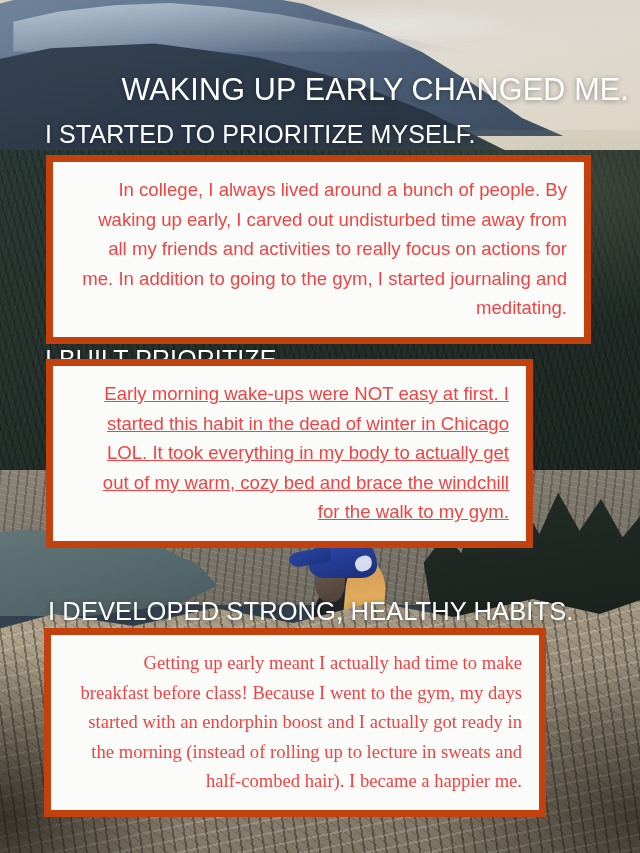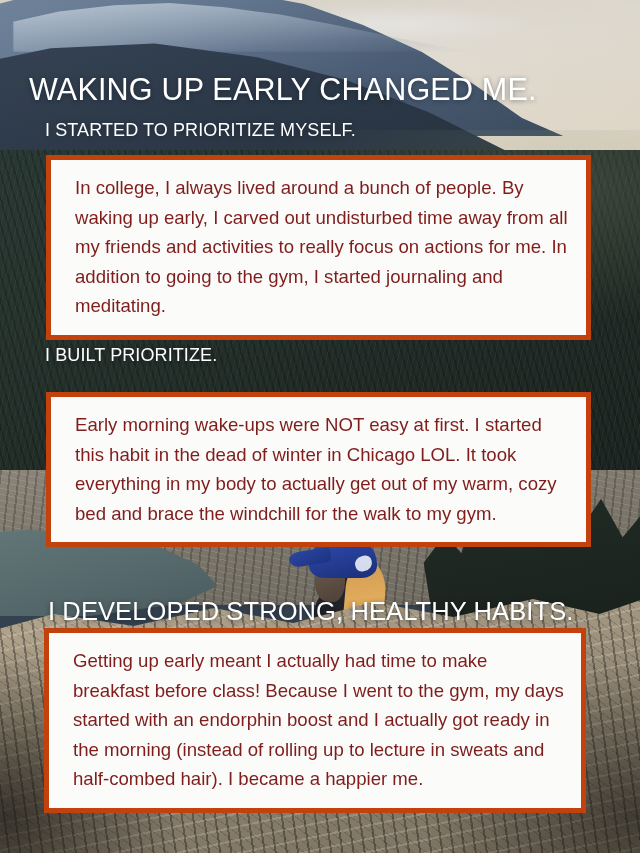--- a/index.html
+++ b/index.html
@@ -10,20 +10,21 @@
   body {
     font-family: "Liberation Sans", sans-serif;
   }
 
   .story {
     position: relative;
     width: 640px;
     height: 853px;
     overflow: hidden;
     background: #34414f;
+    text-align: right;
   }
 
   
   .photo {
     position: absolute;
     inset: 0;
     overflow: hidden;
   }
 
   
@@ -225,45 +226,45 @@
     font-size: 30.5px;
     letter-spacing: .2px;
     font-weight: 400;
     white-space: nowrap;
     text-shadow: 0 1px 5px rgba(10,16,26,.42);
   }
 
   .subhead {
     position: absolute;
     color: #ffffff;
-    font-size: 18px;
+    font-size: 25px;
     font-weight: 400;
     letter-spacing: .1px;
     white-space: nowrap;
     text-shadow: 0 1px 5px rgba(10,16,26,.45);
   }
   .subhead-1 { left: 45px; top: 120px; }
   .subhead-2 { left: 45px; top: 345px; }
   .subhead-3 { left: 48px; top: 597px; font-size: 25.5px; }
 
   .textbox {
     position: absolute;
     background: #fbfbf9;
-    border: 5px solid #c2410c;
+    border: 7px solid #c2410c;
     box-sizing: border-box;
-    color: #7f1d1d;
+    color: #ef4444;
     font-size: 18.6px;
     line-height: 29.6px;
     padding: 13px 17px 14px 24px;
   }
   .textbox p { margin: 0; }
 
   .box-1 { left: 46px; top: 155px;  width: 545px; }
-  .box-2 { left: 46px; top: 392px;  width: 545px; }
-  .box-3 { left: 44px; top: 628px;  width: 542px; }
+  .box-2 { left: 46px; top: 359px;  width: 487px; text-decoration: underline; }
+  .box-3 { left: 44px; top: 628px;  width: 502px; font-family: Liberation Serif, serif; }
 </style>
 </head>
 <body>
 
 <div class="story">
 
   <div class="photo">
     <div class="sky"></div>
     <div class="sky-haze"></div>
     <div class="ridge-far"></div>

